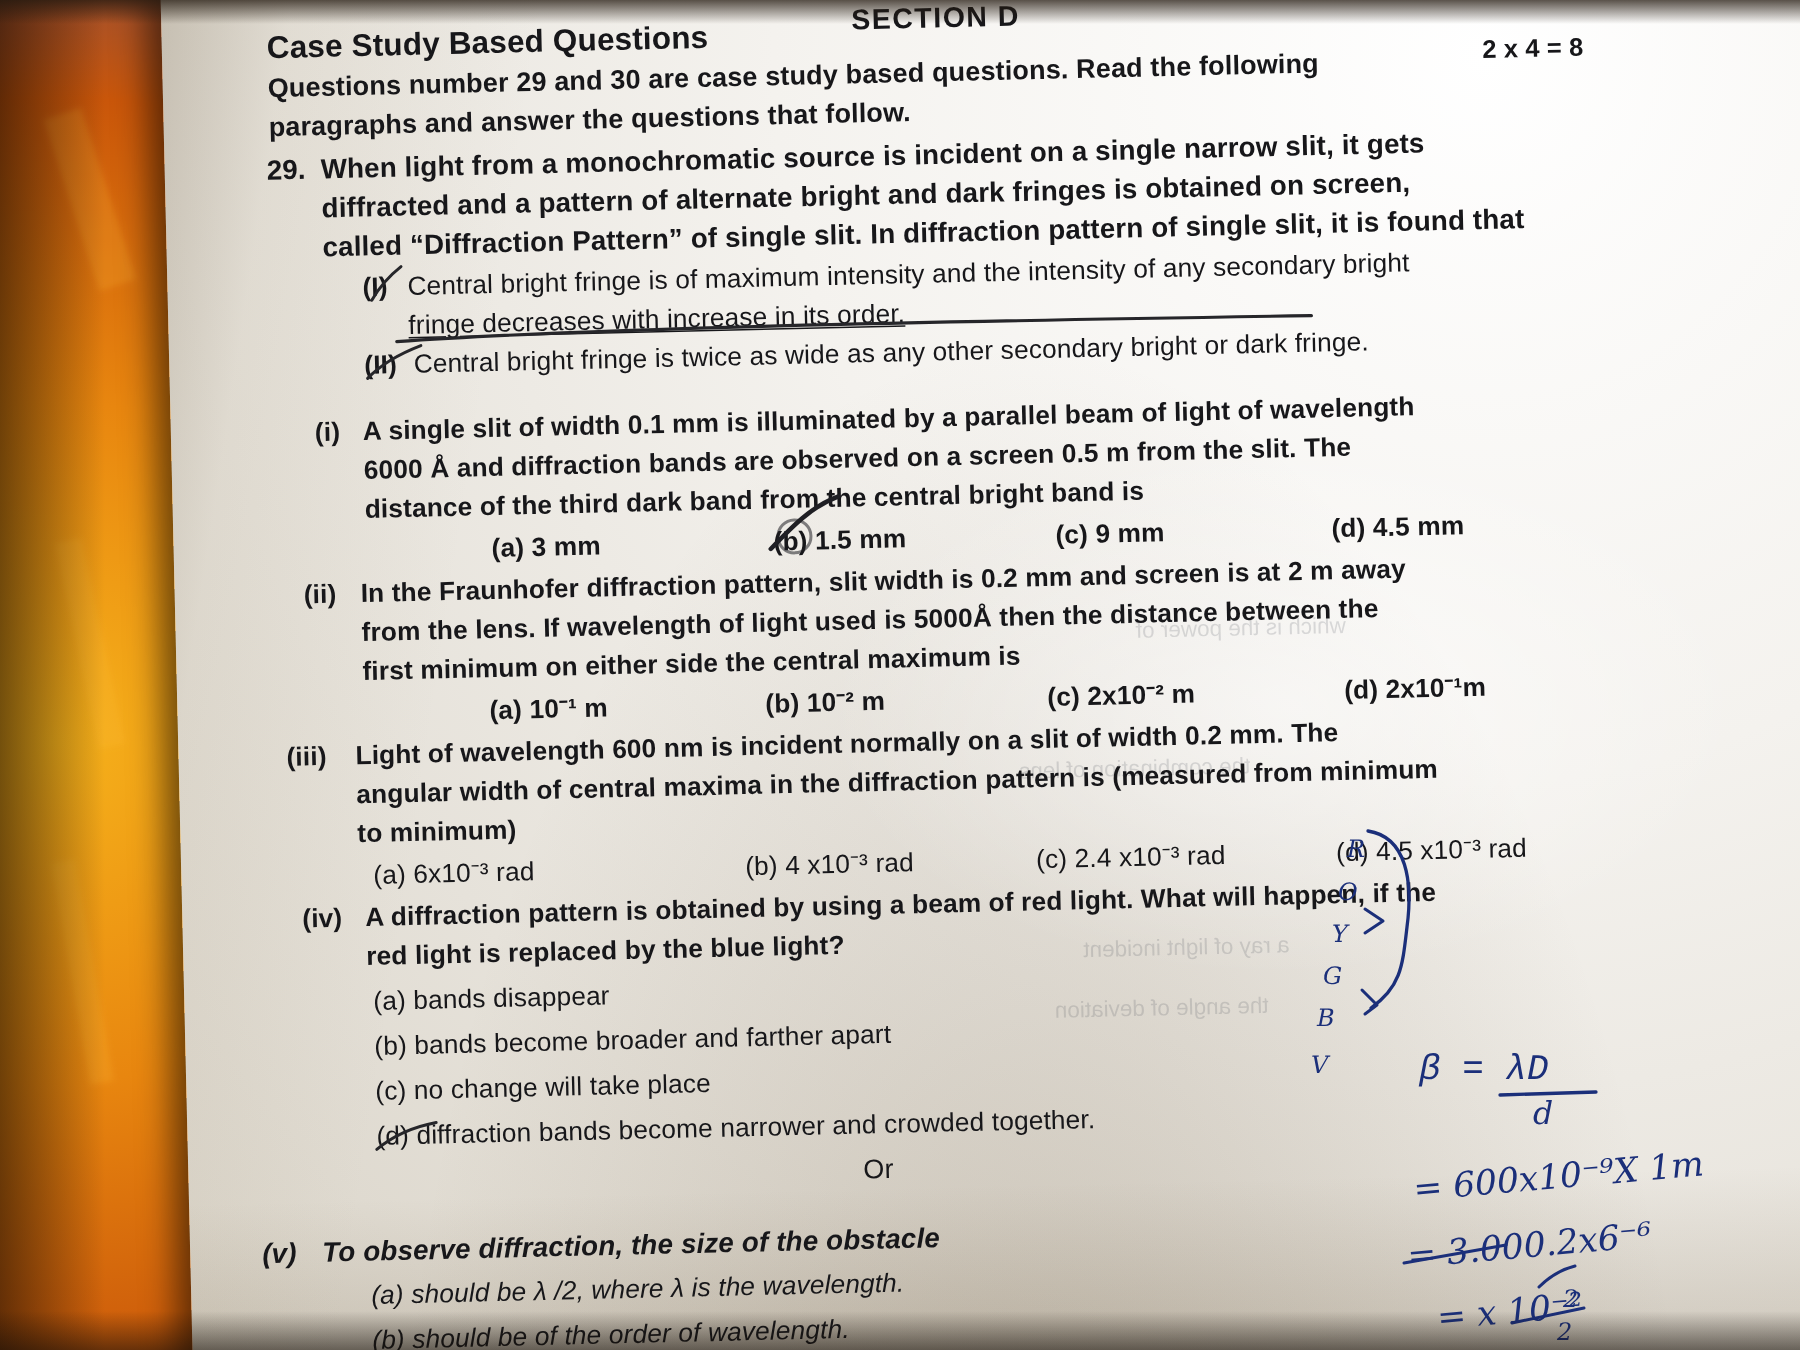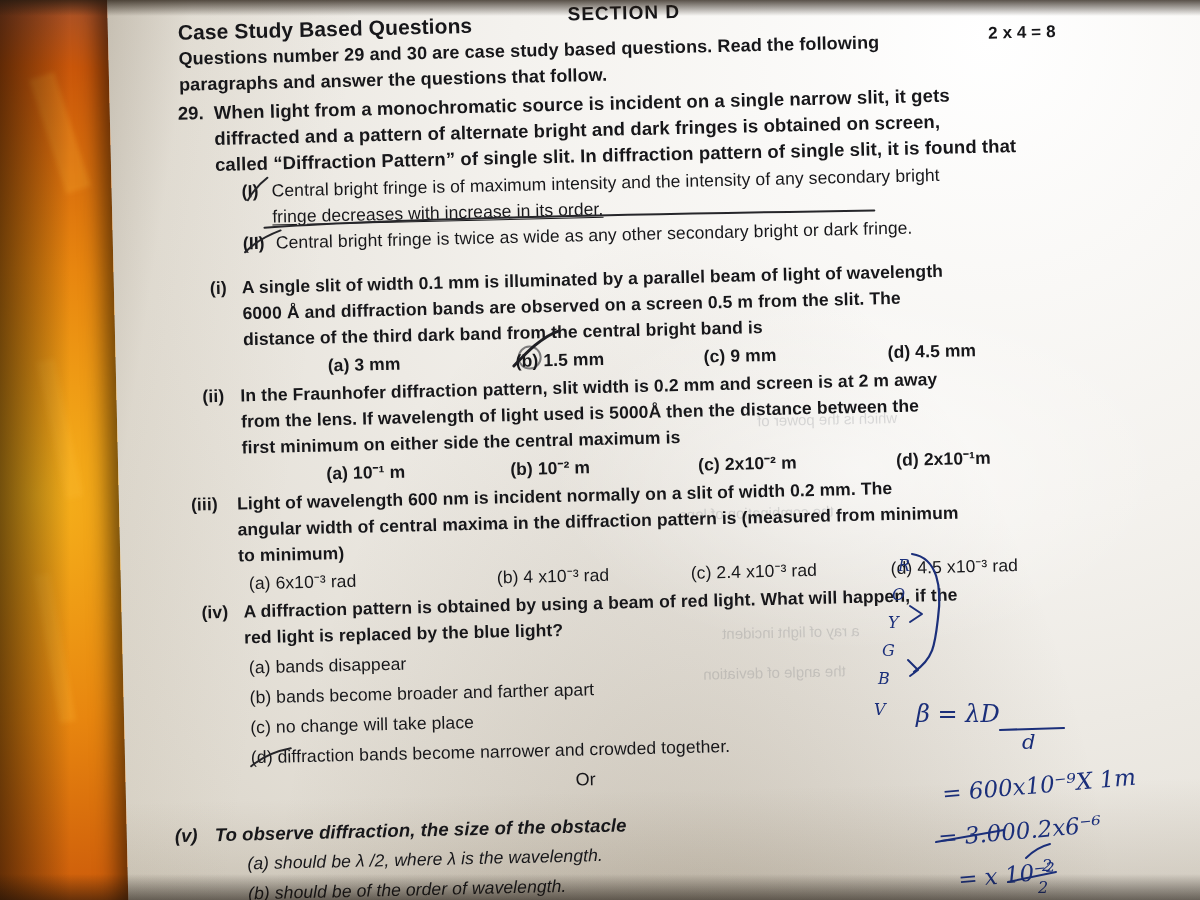--- a/index.html
+++ b/index.html
@@ -233,21 +233,21 @@
     <div class="hw hw-sm" style="left:882px;top:641px;">G</div>
     <div class="hw hw-sm" style="left:878px;top:669px;">B</div>
     <div class="hw hw-sm" style="left:874px;top:700px;">V</div>
 
     <svg class="ink" style="left:908px;top:548px;" width="60" height="180">
       <path d="M4,6 C30,10 34,40 30,70 C27,96 26,110 6,124" stroke="#1b2f7a" stroke-width="2.2" fill="none" stroke-linecap="round"></path>
       <path d="M14,66 L2,58 M14,66 L2,74" stroke="#1b2f7a" stroke-width="2" fill="none" stroke-linecap="round"></path>
       <path d="M10,122 L0,112 M10,122 L2,128" stroke="#1b2f7a" stroke-width="2" fill="none" stroke-linecap="round"></path>
     </svg>
 
-    <div class="hw" style="left:916px;top:700px;font-size:24px;">β = λD</div>
+    <div class="hw" style="left:946px;top:700px;font-size:24px;font-family:Liberation Mono, monospace;">β = λD</div>
     <svg class="ink" style="left:1000px;top:726px;" width="80" height="8">
       <path d="M0,4 L64,2" stroke="#1b2f7a" stroke-width="2.2" fill="none" stroke-linecap="round"></path>
     </svg>
     <div class="hw" style="left:1022px;top:730px;font-size:21px;">d</div>
 
     <div class="hw" style="left:942px;top:772px;font-size:23px;transform:rotate(-5deg);">= 600x10⁻⁹X 1m</div>
     <div class="hw" style="left:938px;top:818px;font-size:23px;transform:rotate(-5deg);">= 3.000.2x6⁻⁶</div>
     <div class="hw" style="left:958px;top:862px;font-size:23px;transform:rotate(-5deg);">=      x   10⁻²</div>
     <div class="hw hw-sm" style="left:1038px;top:878px;">2</div>
     <div class="hw hw-sm" style="left:1042px;top:856px;">2</div>

